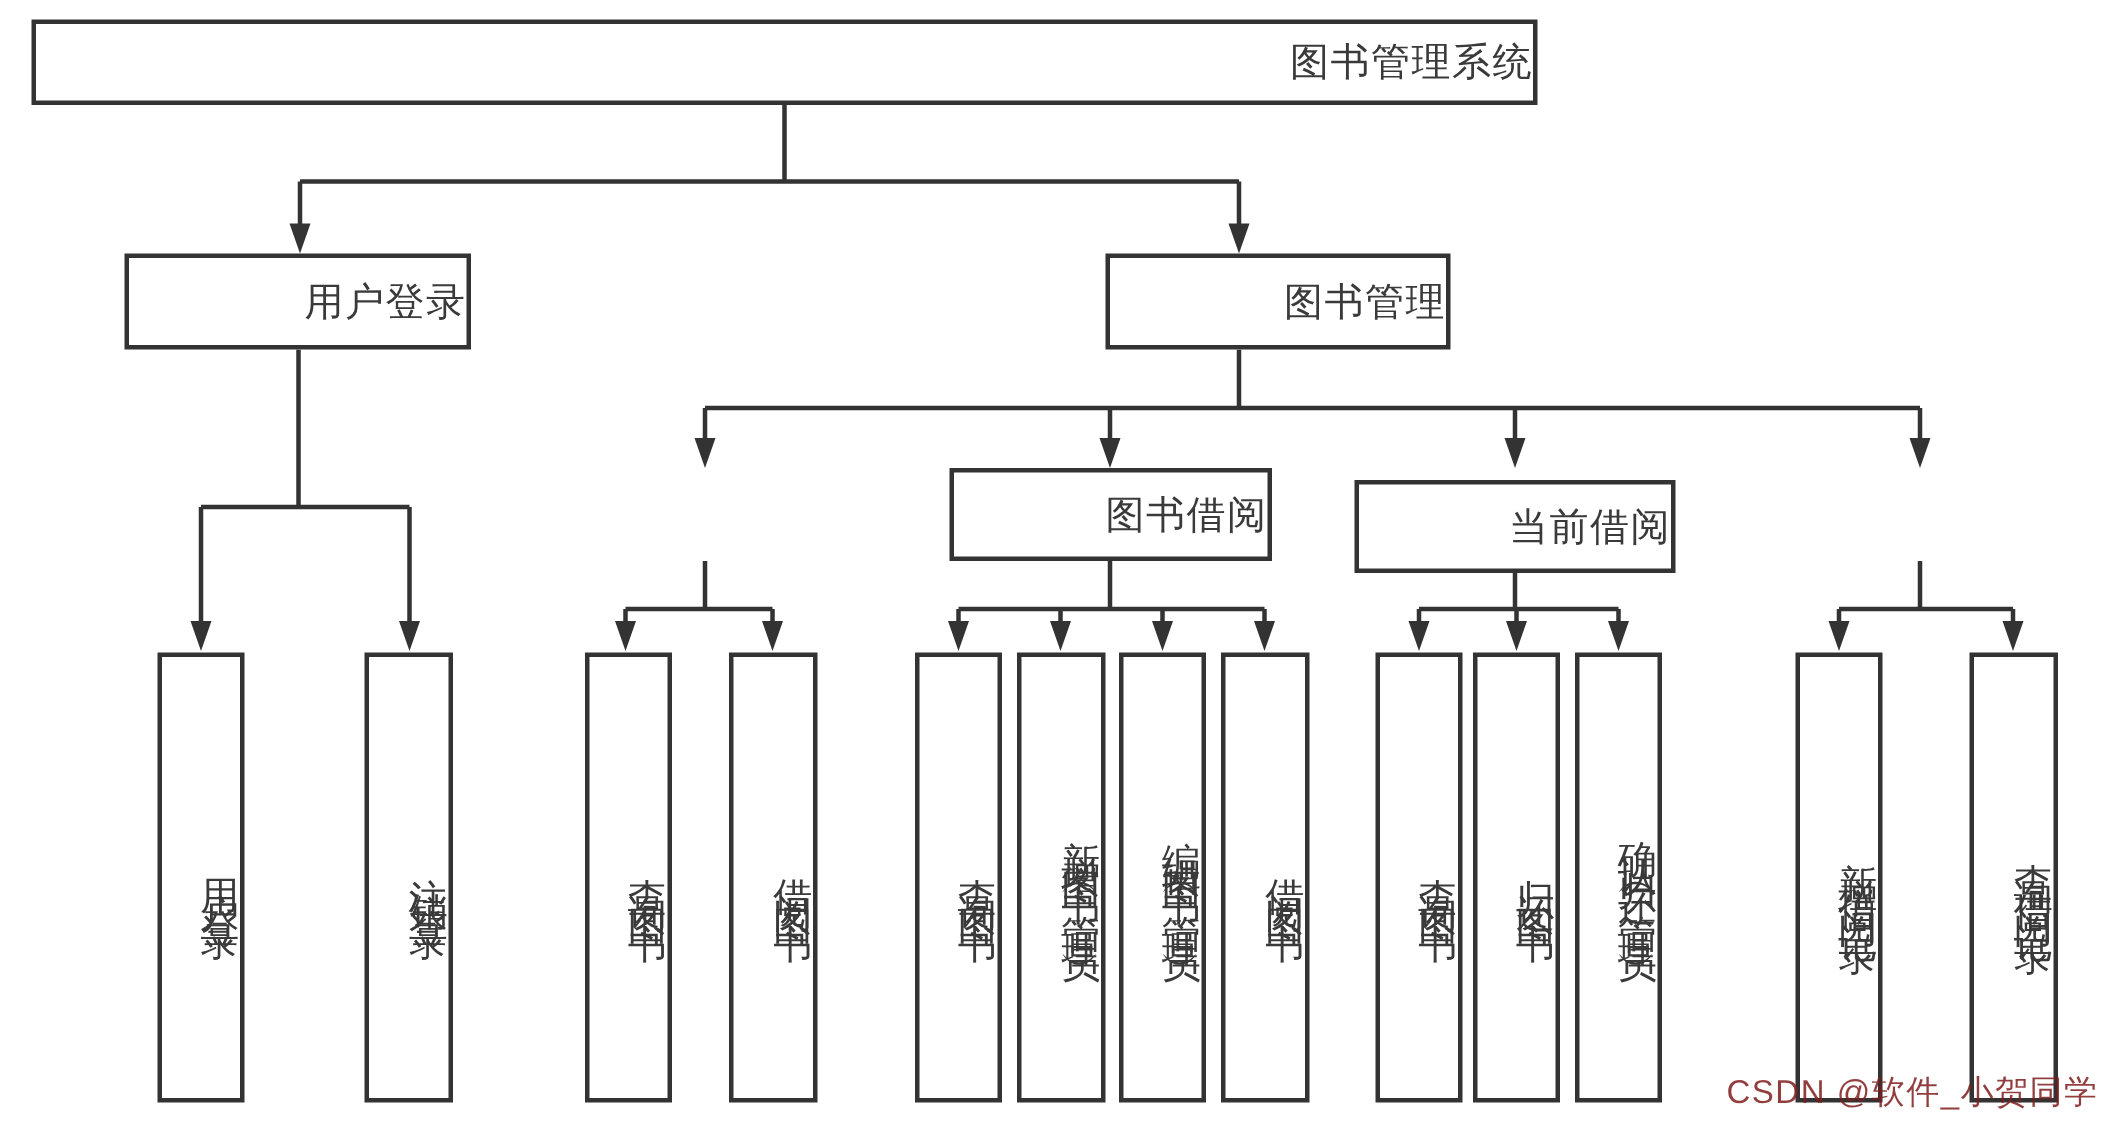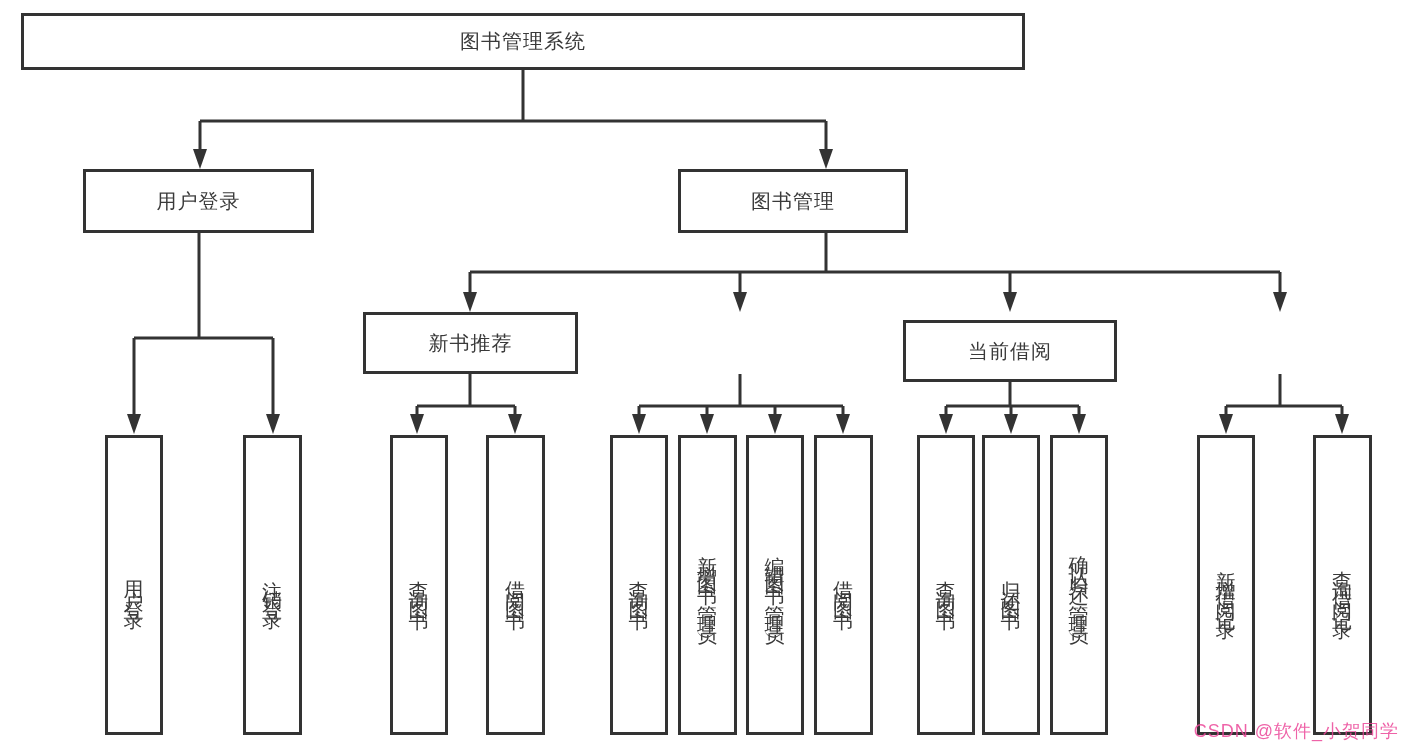--- a/index.html
+++ b/index.html
@@ -6,40 +6,40 @@
   body{font-family:"Liberation Sans","DejaVu Sans",sans-serif;}
   #canvas{position:relative;width:1405px;height:747px;background:#ffffff;overflow:hidden;}
   #wires{position:absolute;left:0;top:0;z-index:1;}
   .node{
     position:absolute;
     box-sizing:border-box;
     background:#ffffff;
     border:3px solid #333333;
     display:flex;
     align-items:center;
-    justify-content:center;
+    justify-content:flex-end;
     z-index:2;
     color:#3a3a3a;
-    font-size:20px;
+    font-size:26px;
     letter-spacing:1px;
   }
   .leaf .v{
     writing-mode:vertical-rl;
     text-orientation:mixed;
     letter-spacing:10px;
     line-height:1;
     white-space:nowrap;
   }
   #watermark{
     position:absolute;
     right:6px;
     bottom:4px;
     z-index:5;
-    font-size:18px;
-    color:#ec4899;
+    font-size:22px;
+    color:#7f1d1d;
     opacity:0.85;
     letter-spacing:1px;
     white-space:nowrap;
   }
 </style>
 </head>
 <body>
 
 <div id="canvas">
 
@@ -83,26 +83,26 @@
     </g>
   </svg>
 
   <div class="node" style="left:21px;top:13px;width:1004px;height:57px">
     <span>图书管理系统</span>
   </div>
 
   <div class="node" style="left:83px;top:169px;width:231px;height:64px">
     <span>用户登录</span>
   </div>
-  <div class="node" style="left:678px;top:169px;width:230px;height:64px">
+  <div class="node" style="left:737px;top:169px;width:230px;height:64px">
     <span>图书管理</span>
   </div>
 
-  <div class="node" style="left:363px;top:312px;width:215px;height:62px">
-    <span>新书推荐</span>
+  <div class="node" style="left:633px;top:312px;width:215px;height:62px">
+    <span>图书借阅</span>
   </div>
   <div class="node" style="left:903px;top:320px;width:214px;height:62px">
     <span>当前借阅</span>
   </div>
 
   <div class="node leaf" style="left:105px;top:435px;width:58px;height:300px">
     <span class="v">用户登录</span>
   </div>
   <div class="node leaf" style="left:243px;top:435px;width:59px;height:300px">
     <span class="v">注销登录</span>

